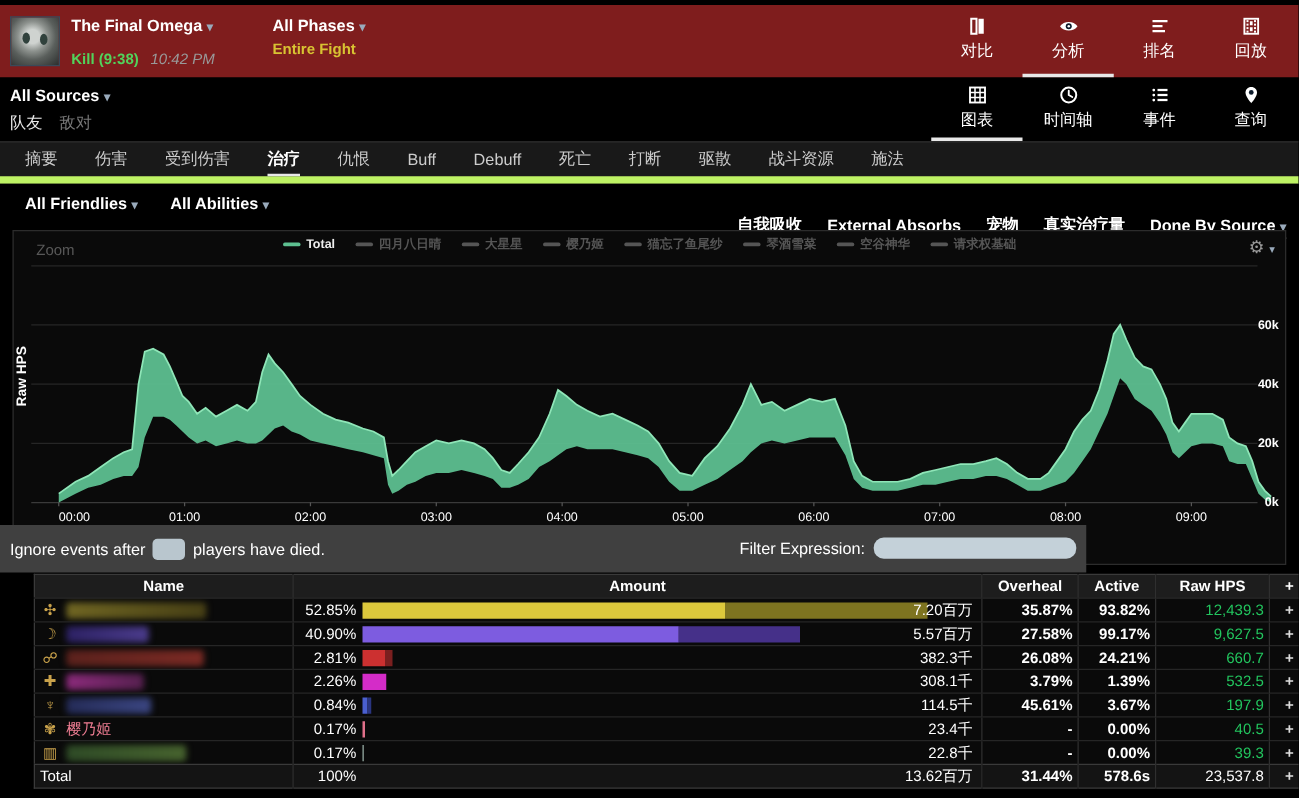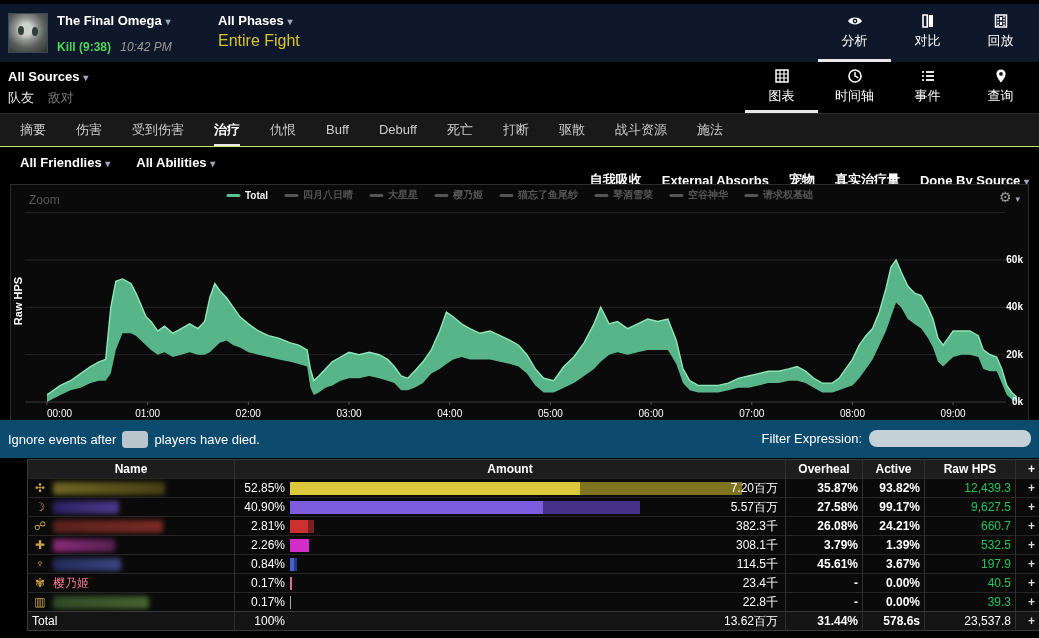--- a/index.html
+++ b/index.html
@@ -1,52 +1,52 @@
 <!DOCTYPE html>
 <html><head>
 <meta charset="utf-8">
 <style>
   * { margin:0; padding:0; box-sizing:border-box; }
   html,body { background:#000; }
   #app { position:relative; width:1039px; height:638px; background:#000; overflow:hidden;
          font-family:"Liberation Sans",sans-serif; color:#ddd; }
 
   
-  .hdr { position:absolute; top:4px; left:0; width:1039px; height:58px; background:#0f172a; }
+  .hdr { position:absolute; top:4px; left:0; width:1039px; height:58px; background:#7f1d1d; }
   .portrait { position:absolute; left:8px; top:9px; width:40px; height:40px; border:1px solid #3a4a5a;
      background: radial-gradient(circle at 45% 40%, #cfd3d0 0 18%, #8d928e 38%, #5a5f5c 60%, #2c2f2e 100%); }
   .portrait:after{ content:""; position:absolute; left:9px; top:12px; width:6px; height:9px; background:#30413c; border-radius:50%; box-shadow:14px 1px 0 #30413c;}
   .boss-block { position:absolute; left:57px; top:9px; }
   .boss-name { font-size:13px; font-weight:bold; color:#fff; cursor:pointer; }
   .caret { color:#9ab; font-size:10px; }
   .fight-line { margin-top:12px; font-size:12px; }
   .kill { color:#52d35c; font-weight:bold; }
   .pull-time { color:#999; font-style:italic; margin-left:6px; }
   .phase-block { position:absolute; left:218px; top:9px; }
   .phase-name { font-size:13px; font-weight:bold; color:#fff; cursor:pointer; }
-  .phase-sel { margin-top:4px; font-size:16px; color:#d8c332; font-weight:normal; }
+  .phase-sel { margin-top:4px; font-size:12px; color:#d8c332; font-weight:bold; }
 
   .nav { position:absolute; right:2px; top:0; height:58px; display:flex; }
   .nav.lower { top:0; height:51px; }
   .nav-item { width:73px; height:100%; display:flex; flex-direction:column; align-items:center;
      justify-content:center; gap:3px; cursor:pointer; color:#fff; font-size:13px; border-bottom:3px solid transparent; }
   .nav-item.active { border-bottom-color:#e8e8e8; }
   .nav-item svg { display:block; }
 
   
   .subhdr { position:absolute; top:62px; left:0; width:1039px; height:51px; background:#000; }
   .sources-block { position:absolute; left:8px; top:7px; }
   .sources-name { font-size:13px; font-weight:bold; color:#fff; cursor:pointer; }
   .faction-line { margin-top:5px; font-size:13px; }
   .fr { color:#e8e8e8; cursor:pointer; }
   .en { color:#777; margin-left:10px; cursor:pointer; }
 
   
   .tabbar { position:absolute; top:113px; left:0; width:1039px; height:34px; background:#191919;
-     border-top:1px solid #2e2e2e; border-bottom:1px solid #bef264; display:flex; align-items:stretch; padding-left:20px; }
+     border-top:1px solid #2e2e2e; border-bottom:6px solid #bef264; display:flex; align-items:stretch; padding-left:20px; }
   .tab { font-size:13px; color:#ccc; margin-right:30px; display:flex; align-items:center; cursor:pointer;
      border-bottom:2px solid transparent; padding-top:1px; }
   .tab.active { color:#fff; font-weight:bold; border-bottom-color:#e8e8e8; }
 
   
   .filterrow { position:absolute; top:147px; left:0; width:1039px; height:33px; background:#000; }
   .fleft { position:absolute; left:20px; top:8px; display:flex; gap:26px; }
   .fsel { font-size:13px; font-weight:bold; color:#fff; cursor:pointer; }
   .fright { position:absolute; right:10px; top:24px; display:flex; gap:20px; align-items:center; }
   .ftoggle { font-size:13px; font-weight:bold; color:#fff; border-bottom:1px solid #c8c8c8; padding-bottom:2px; cursor:pointer; }
@@ -58,21 +58,21 @@
      font-size:11px; font-weight:bold; color:#fff; }
   .legend { position:absolute; top:3px; left:50%; transform:translateX(-50%); display:flex; gap:16px; white-space:nowrap; }
   .lg-item { display:flex; align-items:center; gap:5px; font-size:10px; font-weight:bold; color:#555; cursor:pointer; }
   .lg-item.on { color:#eee; }
   .lg-dash { width:14px; height:3px; border-radius:2px; background:#555; }
   .lg-item.on .lg-dash { background:#5dbf90; }
   .gear { position:absolute; right:8px; top:4px; color:#9a9a9a; font-size:14px; cursor:pointer; }
   .gear .caret{ font-size:9px; }
 
   
-  .controls { position:absolute; top:420px; left:0; width:1039px; height:38px; background:#0c4a6e;padding-left:13px; }
+  .controls { position:absolute; top:420px; left:0; width:869px; height:38px; background:#404040;padding-left:13px; }
   .ctl-left { position:absolute; left:8px; top:11px; font-size:13px; color:#fff; display:flex; align-items:center; gap:6px;}
   .mini-input { width:26px; height:17px; border:none; border-radius:4px; background:#b9c6ce; }
   .ctl-right { position:absolute; right:8px; top:10px; font-size:13px; color:#fff; display:flex; align-items:center; gap:7px;}
   .filter-input { width:162px; height:17px; border:none; border-radius:8px; background:#c4d1d9; }
 
   
   .tblwrap { position:absolute; top:459px; left:10px; width:1020px;padding-left:17px; }
   table { border-collapse:collapse; table-layout:fixed; width:1020px; font-size:12px; background:#0a0a0a; border:1px solid #3a3a3a; }
   th { background:#1d1d1d; color:#fff; font-weight:bold; height:19px; text-align:center; border-right:1px solid #2f2f2f; }
   td { height:19px; border-top:1px solid #262626; border-right:1px solid #2f2f2f; color:#fff; padding:0 4px; white-space:nowrap; overflow:hidden; }
@@ -105,34 +105,42 @@
         <span class="kill">Kill (9:38)</span>
         <span class="pull-time">10:42 PM</span>
       </div>
     </div>
     <div class="phase-block">
       <div class="phase-name"><span>All Phases</span>
         <span class="caret">▾</span></div>
       <div class="phase-sel">Entire Fight</div>
     </div>
     <div class="nav" id="nav-top">
+        <div class="nav-item">
+          <svg width="16" height="16" viewBox="0 0 16 16">
+            <path d="M3 2 H7.2 V14 H3 Z" fill="none" stroke="#fff" stroke-width="1.6"></path>
+            <path d="M8.8 2 H13 V14 H8.8 Z" fill="#fff"></path>
+          </svg>
+          <span>对比</span>
+        </div>
         <div class="nav-item active">
           <svg width="16" height="16" viewBox="0 0 16 16">
             <path d="M1 8 C4 3.4 12 3.4 15 8 C12 12.6 4 12.6 1 8 Z" fill="#fff"></path>
             <circle cx="8" cy="8" r="2.4" fill="#0d1b2b"></circle>
             <circle cx="8" cy="8" r="1" fill="#fff"></circle>
           </svg>
           <span>分析</span>
         </div>
         <div class="nav-item">
           <svg width="16" height="16" viewBox="0 0 16 16">
-            <path d="M3 2 H7.2 V14 H3 Z" fill="none" stroke="#fff" stroke-width="1.6"></path>
-            <path d="M8.8 2 H13 V14 H8.8 Z" fill="#fff"></path>
-          </svg>
-          <span>对比</span>
+            <rect x="2" y="3" width="12" height="1.8" fill="#fff"></rect>
+            <rect x="2" y="7" width="8" height="1.8" fill="#fff"></rect>
+            <rect x="2" y="11" width="10" height="1.8" fill="#fff"></rect>
+          </svg>
+          <span>排名</span>
         </div>
         <div class="nav-item">
           <svg width="16" height="16" viewBox="0 0 16 16">
             <rect x="2.5" y="2" width="11" height="12" fill="none" stroke="#fff" stroke-width="1.5"></rect>
             <rect x="4.2" y="3.0999999999999996" width="1.6" height="1.6" fill="#fff"></rect>
             <rect x="10.2" y="3.0999999999999996" width="1.6" height="1.6" fill="#fff"></rect>
             <rect x="4.2" y="5.8999999999999995" width="1.6" height="1.6" fill="#fff"></rect>
             <rect x="10.2" y="5.8999999999999995" width="1.6" height="1.6" fill="#fff"></rect>
             <rect x="4.2" y="8.700000000000001" width="1.6" height="1.6" fill="#fff"></rect>
             <rect x="10.2" y="8.700000000000001" width="1.6" height="1.6" fill="#fff"></rect>

